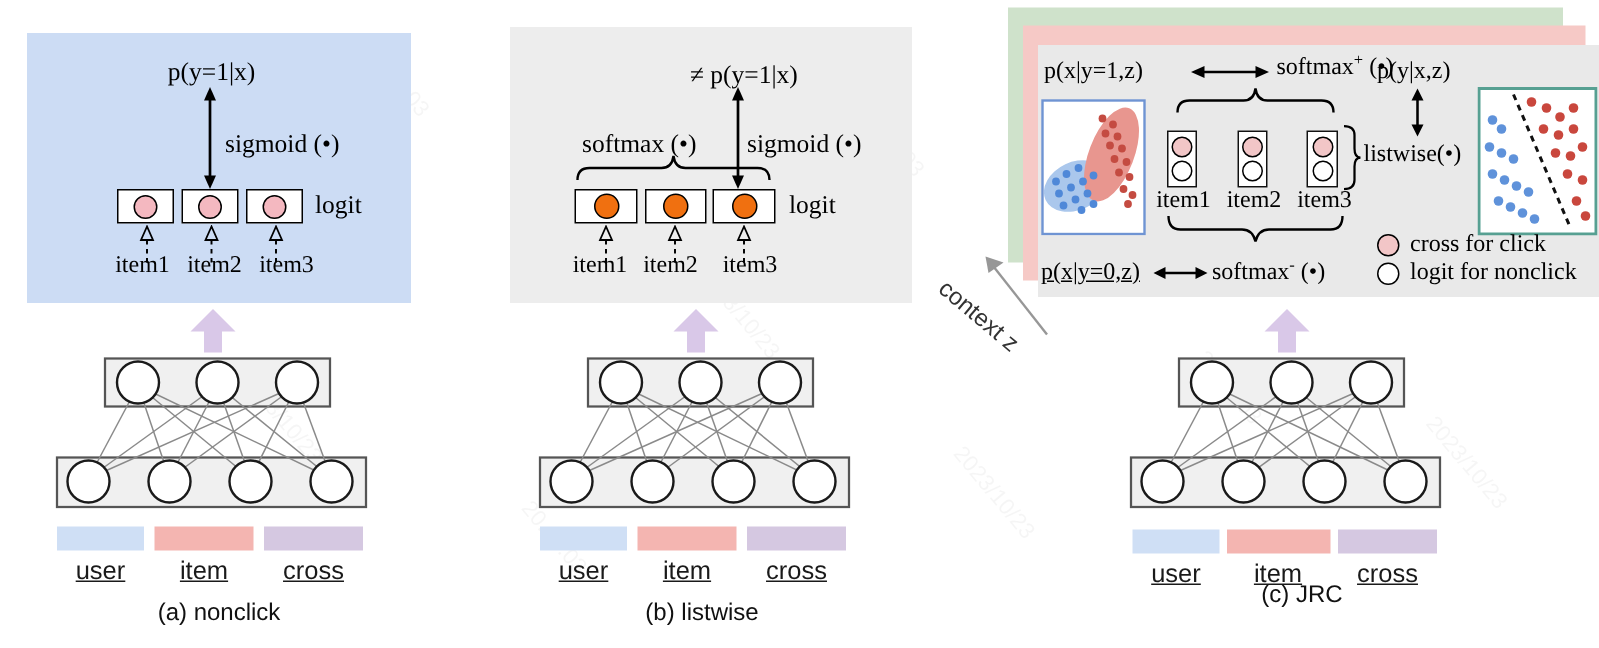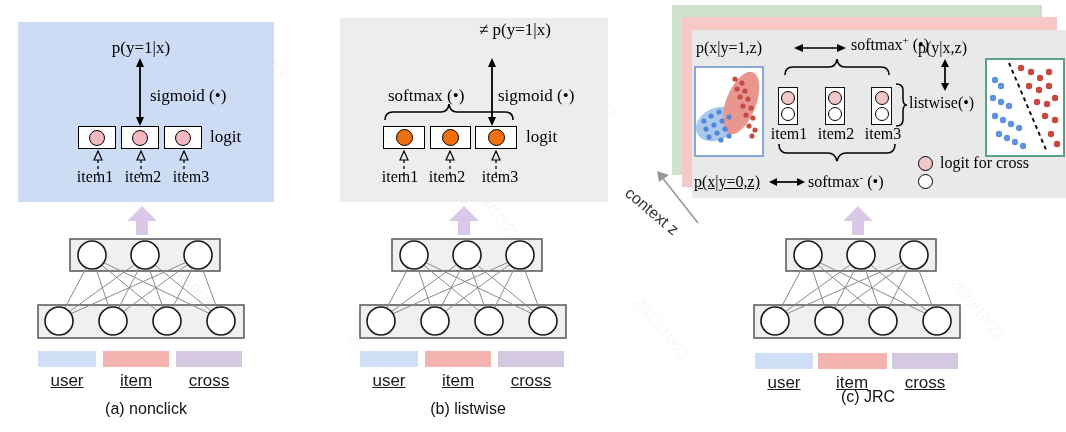--- a/index.html
+++ b/index.html
@@ -118,21 +118,21 @@
     </svg>
   <div class="bar bar-user" style="left:38px;top:351px;width:58px;"></div>
   <div class="bar bar-item" style="left:103px;top:351px;width:66px;"></div>
   <div class="bar bar-cross" style="left:176px;top:351px;width:66px;"></div>
   <div class="abs sans feat" style="left:67px;top:371px;">user</div>
   <div class="abs sans feat" style="left:136px;top:371px;">item</div>
   <div class="abs sans feat" style="left:209px;top:371px;">cross</div>
   <div class="abs caption" style="left:146px;top:400px;">(a) nonclick</div>
 
   <div class="abs panelB" style="left:340px;top:18px;width:268px;height:184px;"></div>
-  <div class="abs serif" style="left:460px;top:21px;margin-left:19px;">≠ p(y=1|x)</div>
+  <div class="abs serif" style="left:460px;top:41px;">≠ p(y=1|x)</div>
   <svg class="abs" style="left:485px;top:57px;" width="14" height="70">
     <line x1="7" y1="8" x2="7" y2="62" stroke="#000" stroke-width="1.8"></line>
     <polygon points="7,1 3,10 11,10" fill="#000"></polygon>
       <polygon points="7,69 3,60 11,60" fill="#000"></polygon>
   </svg>
   <div class="abs serif" style="left:388px;top:87px;">softmax (•)</div>
   <div class="abs serif" style="left:498px;top:87px;">sigmoid (•)</div>
   <svg class="abs" style="left:384px;top:103px;" width="130" height="18">
     <path d="M1,17 Q1,9 9,9 L57,9 Q64,9 65,1 Q66,9 73,9 L121,9 Q129,9 129,17" fill="none" stroke="#000" stroke-width="1.6"></path>
   </svg>
@@ -292,24 +292,25 @@
       <circle cx="70" cy="40" r="3.2"></circle>
         <circle cx="60" cy="58" r="3.2"></circle>
         <circle cx="70" cy="62" r="3.2"></circle>
       <circle cx="66" cy="76" r="3.2"></circle>
         <circle cx="72" cy="86" r="3.2"></circle>
     </g>
   </svg>
 
   <div class="abs legend-row" style="left:918px;top:155px;">
     <div class="dot dot-lpink" style="width:15px;height:15px;"></div>
-    <span class="serif-sm">logit for cross</span>
+    <span class="serif-sm">cross for click</span>
   </div>
   <div class="abs legend-row" style="left:918px;top:174px;">
     <div class="dot dot-white" style="width:15px;height:15px;"></div>
+    <span class="serif-sm">logit for nonclick</span>
   </div>
 
   <svg class="abs" style="left:650px;top:165px;" width="55" height="65">
     <line x1="48" y1="58" x2="11" y2="11" stroke="#979797" stroke-width="1.6"></line>
     <polygon points="7,6 9,17 19,10" fill="#979797"></polygon>
   </svg>
   <div class="abs sans" style="left:633px;top:184px;font-size:16px;transform:rotate(40deg);transform-origin:left top;color:#333;">context z</div>
 
   <svg class="abs" style="left:748px;top:204px;" width="220" height="136">
       <use href="#net"></use>

